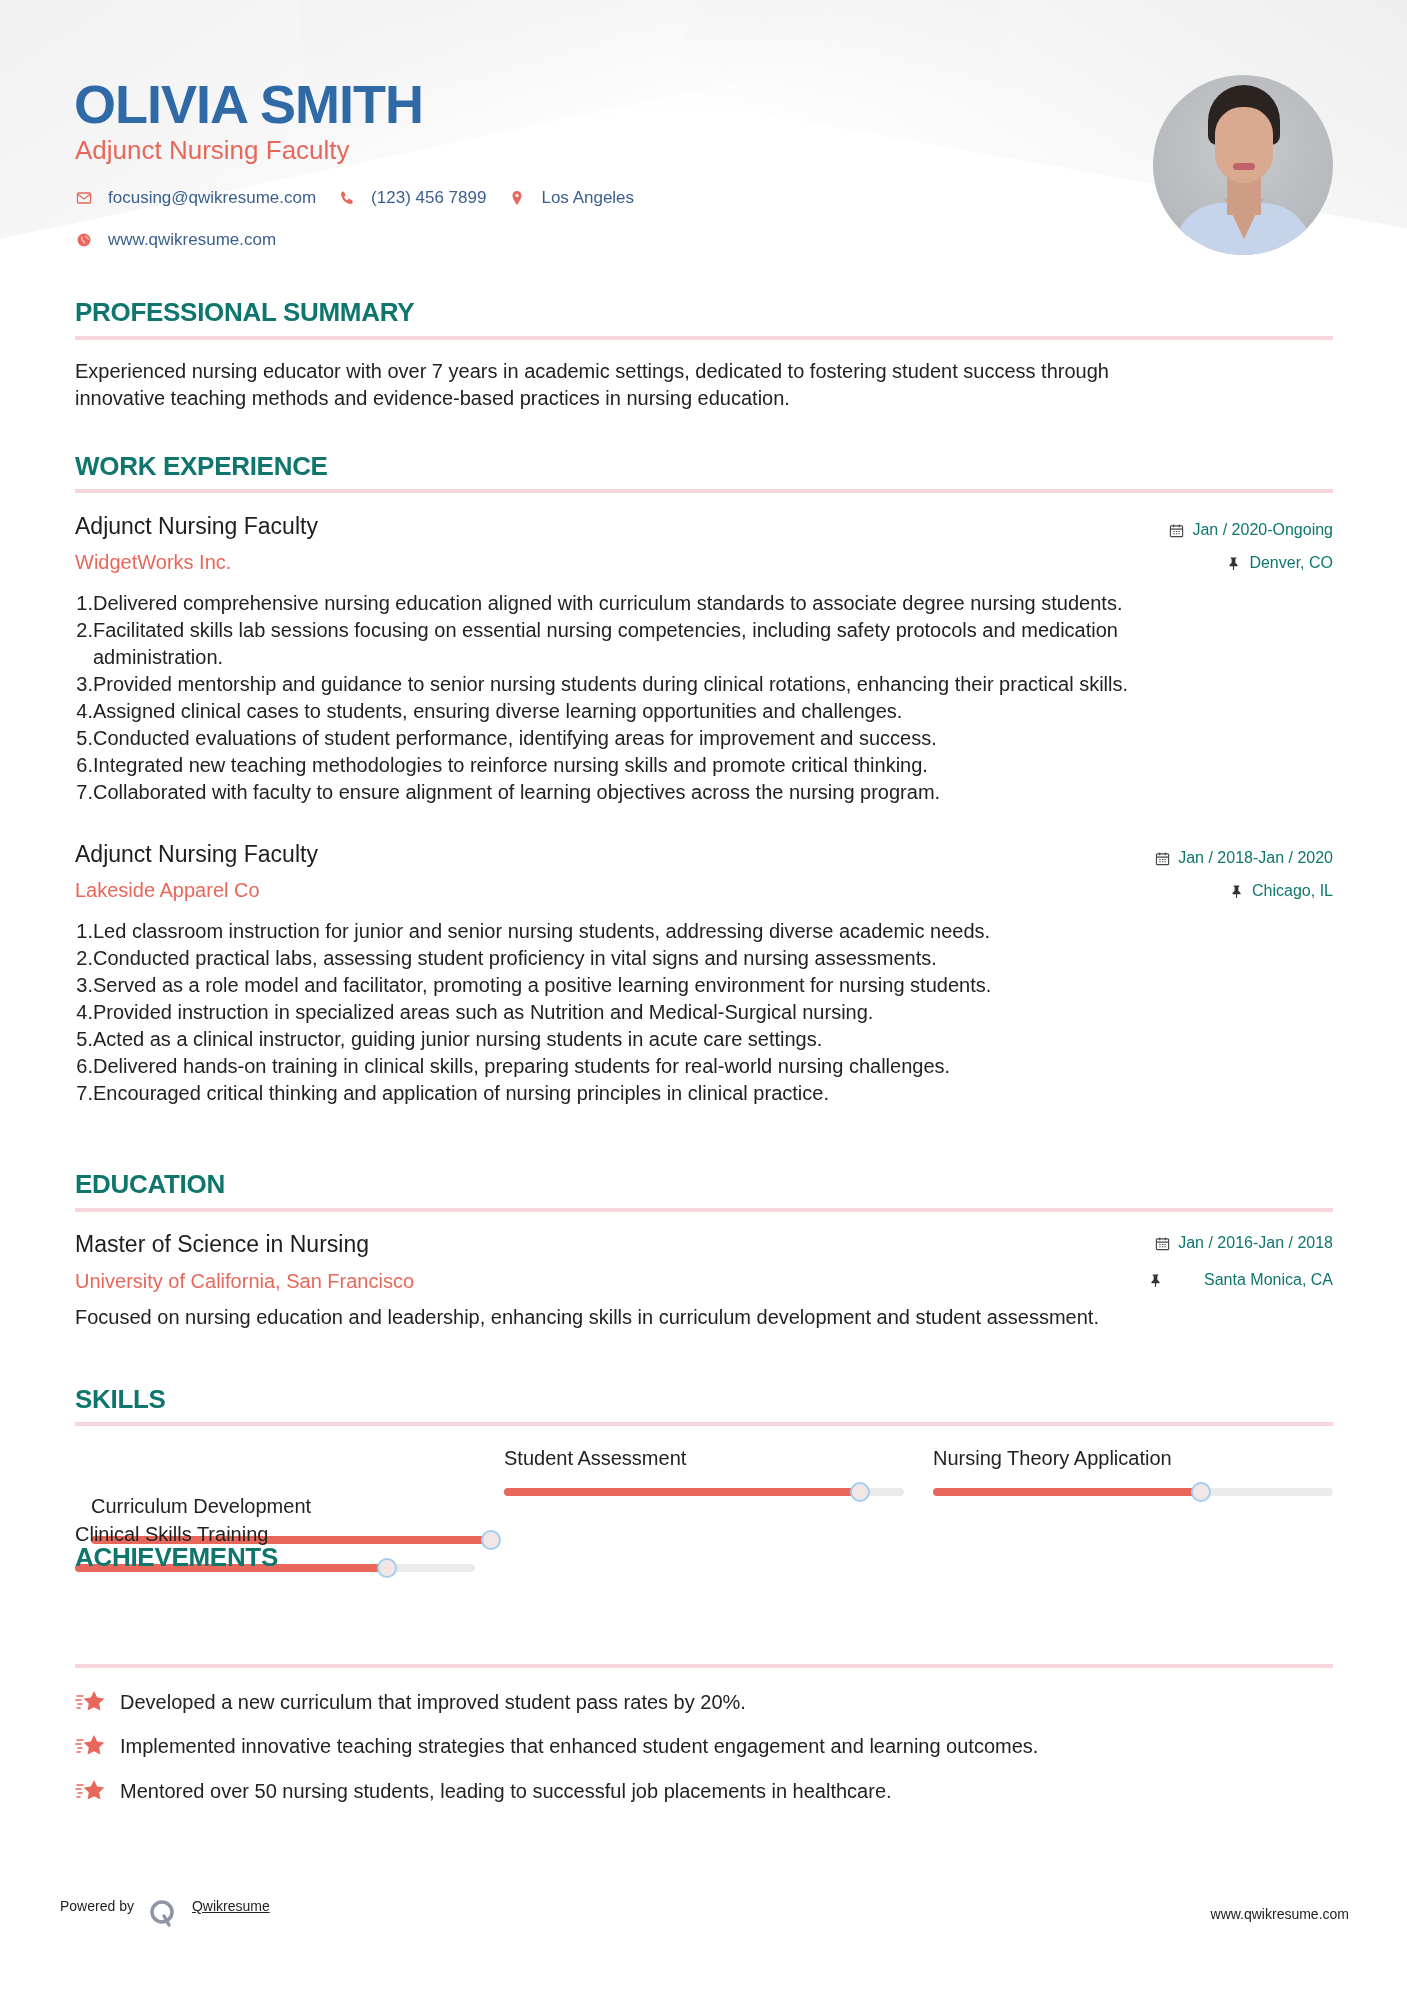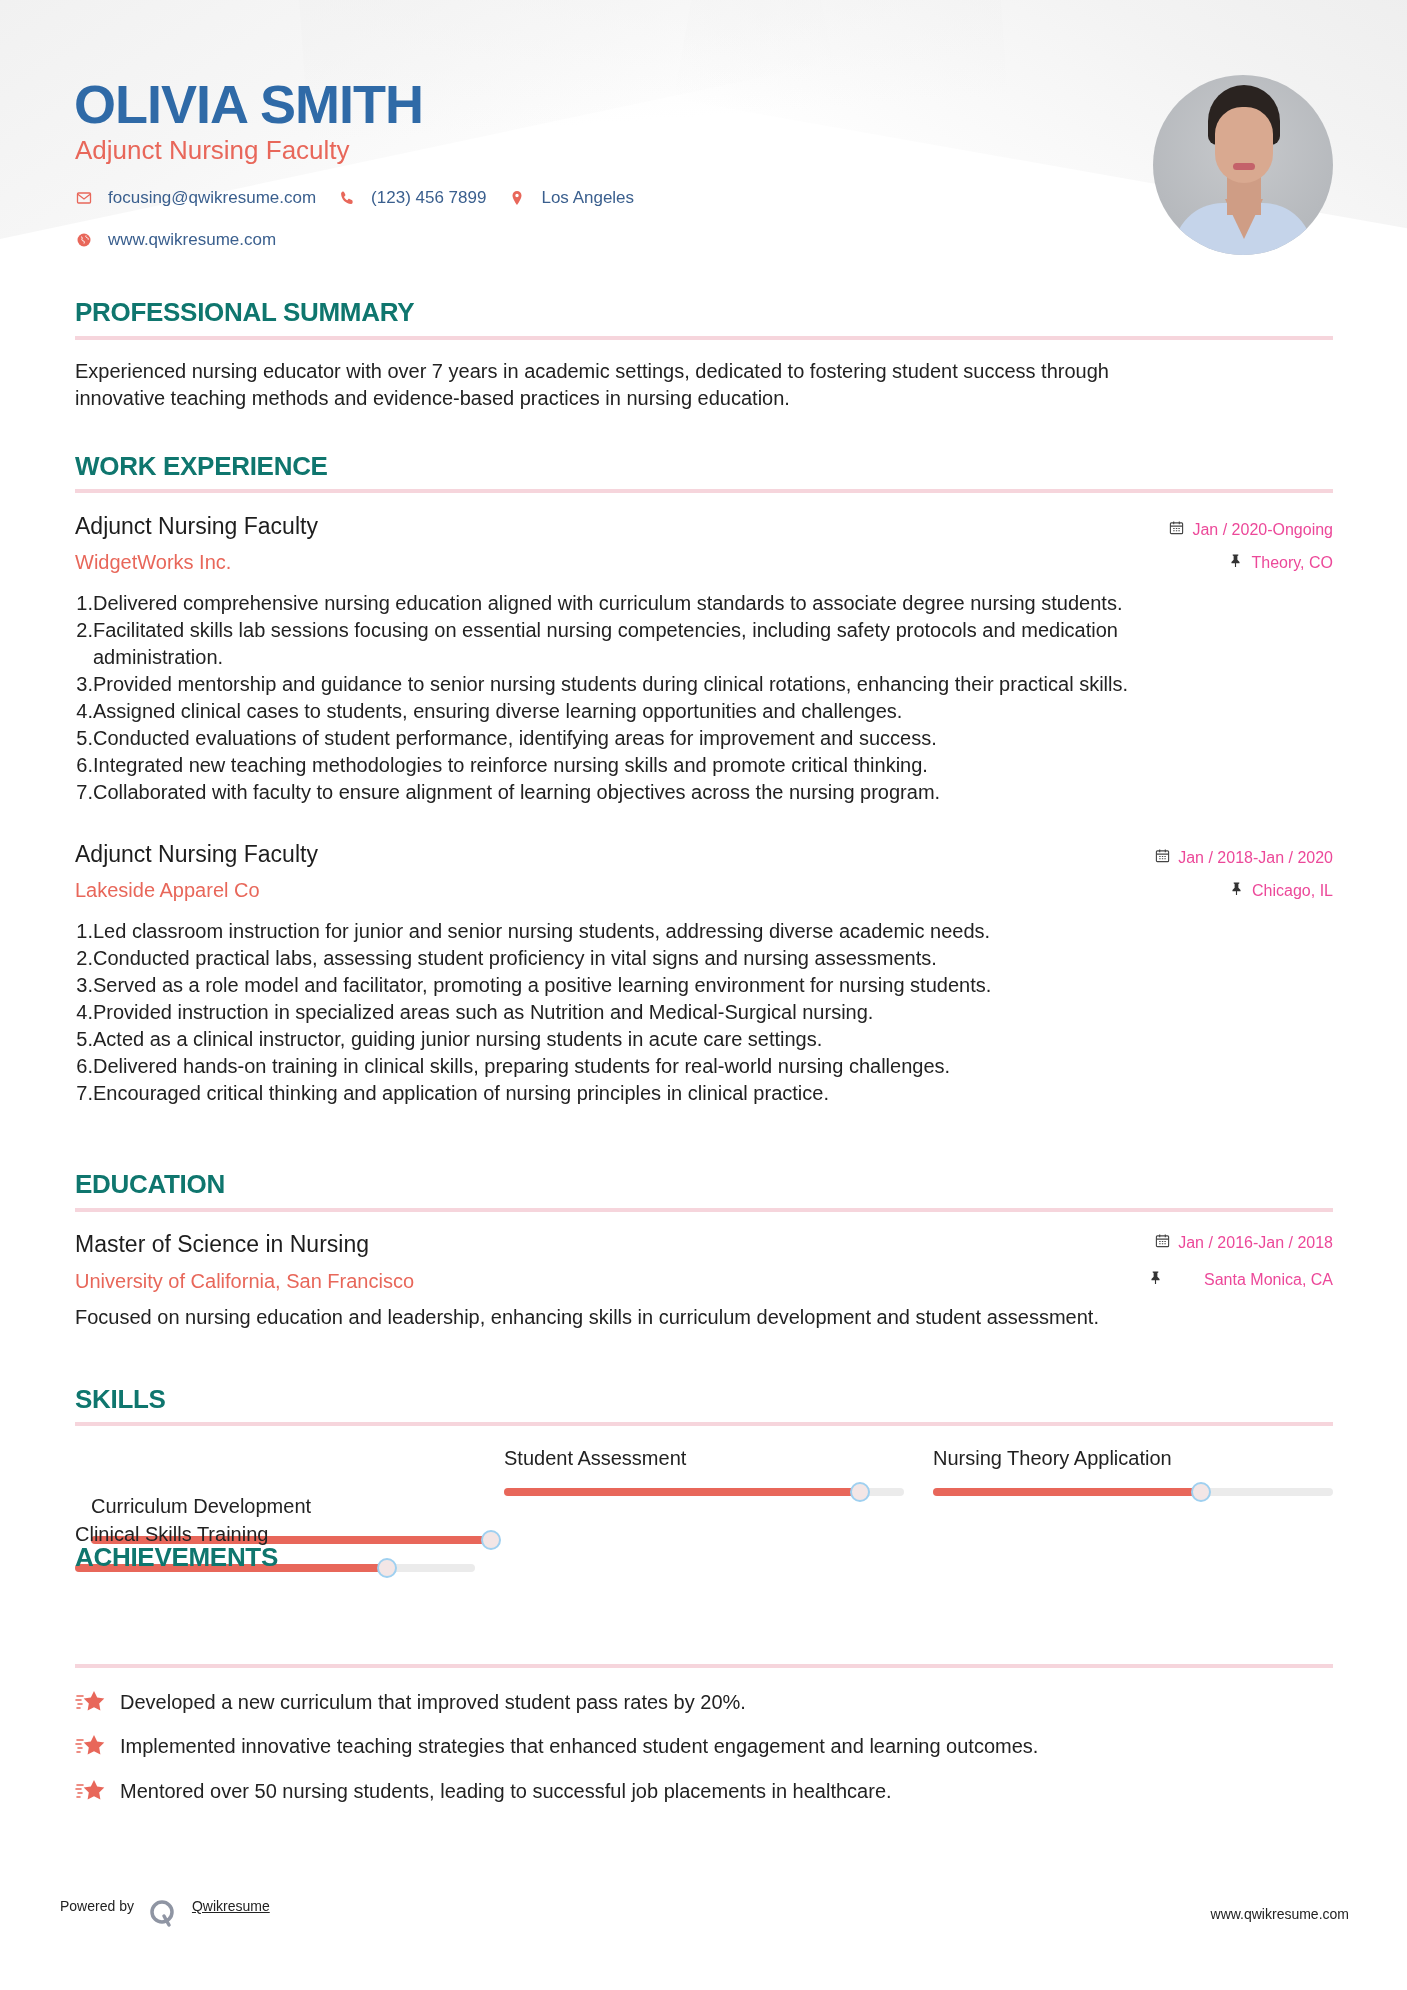--- a/index.html
+++ b/index.html
@@ -29,21 +29,21 @@
   .photo .shirt { position: absolute; left: 20px; top: 128px; width: 140px; height: 80px; border-radius: 50px 50px 0 0; background: #c5d4ea; }
   .photo .collar { position: absolute; left: 72px; top: 124px; width: 38px; height: 40px; background: #cf9d85; clip-path: polygon(0 0, 100% 0, 50% 100%); }
 
   .section-title { position: absolute; left: 75px; font-size: 26px; font-weight: bold; color: #0f766e; letter-spacing: -0.3px; line-height: 30px; }
   .section-rule { position: absolute; left: 75px; width: 1258px; height: 4px; background: #f6d5dc; }
 
   .para { position: absolute; left: 75px; width: 1260px; font-size: 20px; line-height: 27px; color: #222; }
 
   .entry-title { position: absolute; left: 75px; font-size: 23px; color: #1d1d1d; line-height: 30px; }
   .entry-org { position: absolute; left: 75px; font-size: 20px; color: #e8675a; line-height: 26px; }
-  .entry-meta { position: absolute; right: 74px; font-size: 16px; color: #ec4899; display: flex; line-height: 22px; }
+  .entry-meta { position: absolute; right: 74px; font-size: 16px; color: #0f766e; display: flex; align-items: center; line-height: 22px; }
   .entry-meta .ic { width: 16px; height: 16px; margin-right: 8px; display: inline-flex; align-items: center; justify-content: center; color: #444; }
   .entry-meta .ic svg { width: 15px; height: 15px; }
 
   ol.bullets { position: absolute; left: 75px; width: 1262px; list-style: none; font-size: 20px; line-height: 27px; color: #222; }
   ol.bullets li { display: flex; }
   ol.bullets li .num { width: 18px; flex: none; text-align: right; margin-right: 0; }
   ol.bullets li .txt { padding-left: 0; }
 
   .skill { position: absolute; width: 400px; }
   .skill .label { font-size: 20px; color: #222; line-height: 26px; }
@@ -143,21 +143,21 @@
         </svg>
     </span>
     <span>Jan / 2020-Ongoing</span>
   </div>
   <div class="entry-meta" style="top:552px;">
     <span class="ic">
       <svg viewBox="0 0 16 16">
           <path d="M5 1.5h6v1.2l-1 .6v4l2.3 2.2v1.3H8.6V15H7.4v-4.2H3.7V9.5L6 7.3v-4l-1-.6z" fill="#333"></path>
         </svg>
     </span>
-    <span>Theory, CO</span>
+    <span>Denver, CO</span>
   </div>
 
   <ol class="bullets" style="top:590px;">
     <li>
         <span class="num">1.</span>
         <span class="txt">Delivered comprehensive nursing education aligned with curriculum standards to associate degree nursing students.</span>
       </li>
     <li>
         <span class="num">2.</span>
         <span class="txt">Facilitated skills lab sessions focusing on essential nursing competencies, including safety protocols and medication</span>

